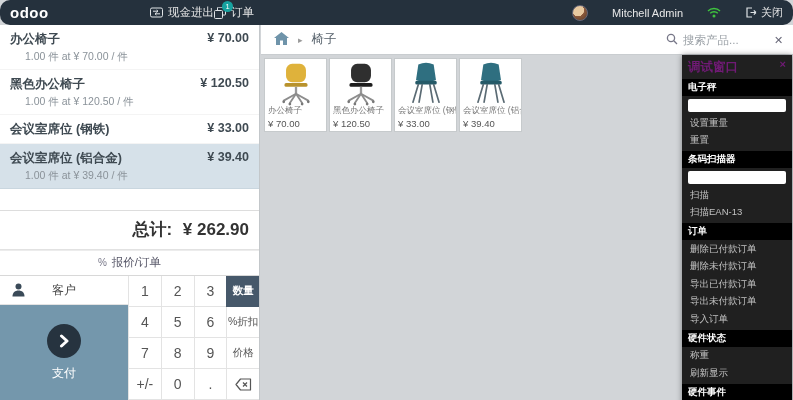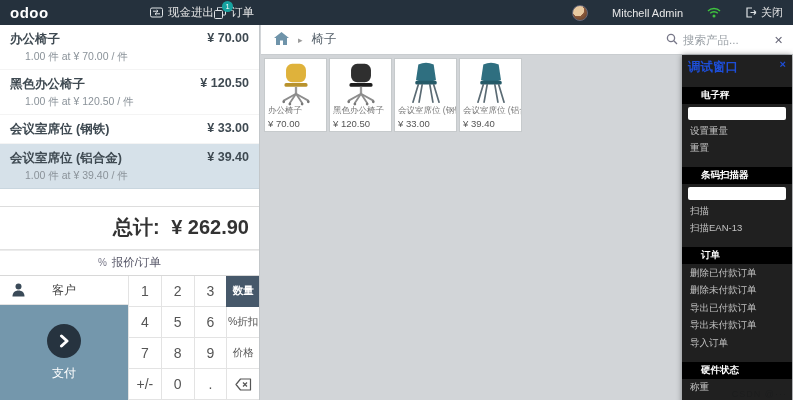--- a/index.html
+++ b/index.html
@@ -1,39 +1,39 @@
 <!DOCTYPE html>
 <html style="--teal: #17a2a0; --pay: #7497ac; --npactive: #46586a;"><head>
 <meta charset="utf-8">
 <style>
   * { box-sizing: border-box; margin: 0; padding: 0; }
   html,body { width: 793px; height: 400px; overflow: hidden; }
   body { font-family: "Liberation Sans", "DejaVu Sans", sans-serif; background: #d2d5d8; position: relative; font-size: 12px; color:#444; }
 
   
-  .topbar { position: absolute; top:0; left:0; right:0; height:25px; background:#25313d; display:flex; align-items:center; color:#e8e8e8; z-index:6; }
+  .topbar { position: absolute; top:0; left:0; right:0; height:25px; background:#25313d; display:flex; align-items:center; color:#e8e8e8; z-index:6;border-radius:10px; }
   .logo { margin-left:10px; font-weight:800; font-size:15px; color:#fff; letter-spacing:.5px; }
   .tb-center { position:absolute; left:150px; display:flex; gap:0; align-items:center; height:100%; }
   .tb-btn { display:flex; align-items:center; gap:5px; font-size:11.5px; cursor:pointer; height:100%; }
   .tb-ico { display:inline-flex; }
   .orders-wrap { position:relative; display:inline-flex; }
   .badge { position:absolute; top:-6px; right:-7px; background:var(--teal,#17a2a0); color:#fff; font-size:7.5px; min-width:11px; height:11px; border-radius:6px; display:flex; align-items:center; justify-content:center; padding:0 2px; }
   .tb-right { margin-left:auto; display:flex; align-items:center; gap:24px; padding-right:10px; font-size:11px; }
   .avatar { width:16px; height:16px; border-radius:50%; background: radial-gradient(circle at 35% 30%, #e8c9a0 45%, #8c5a3c 46%, #5a3b28); border:1px solid #667; }
   .signout { display:flex; align-items:center; gap:4px; cursor:pointer; }
 
   
   .left-panel { position:absolute; top:25px; left:0; width:260px; bottom:0; background:#fff; display:flex; flex-direction:column; border-right:1px solid #c3c7ca; z-index:2; }
   .orderlines { flex:1; overflow:hidden; }
   .orderline { padding:6px 10px 5px 10px; border-bottom:1px solid #f4f4f4; cursor:pointer; }
   .orderline.selected { background:#d6e1e9; border-color:#c9d6df; }
   .ol-top { display:flex; justify-content:space-between; font-size:12.5px; color:#3f4a52; font-weight:600; }
   .ol-top .ol-price { font-weight:600; }
   .ol-detail { margin-top:2px; padding-left:15px; font-size:10.5px; color:#8a9299; }
-  .total-row { border-top:1px solid #ddd; padding:7px 10px 8px; text-align:right; font-size:20px; font-weight:bold; color:#333; }
+  .total-row { border-top:1px solid #ddd; padding:7px 10px 8px; text-align:right; font-size:17px; font-weight:bold; color:#333; }
   .total-row .tval { margin-left:6px; }
 
   .ctrl-pane { border-top:1px solid #e2e2e2; }
   .ctrl-row3 { display:flex; }
   .ctrl-btn { flex:1; display:flex; align-items:center; justify-content:center; gap:5px; font-size:11.5px; color:#556; padding:5px 0; border-right:1px solid #e2e2e2; cursor:pointer; background:#fff; }
   .ctrl-btn:last-child { border-right:none; }
   .ctrl-row1 { border-top:1px solid #ececec; text-align:center; padding:4px 0 5px; font-size:11.5px; color:#556; cursor:pointer; display:flex; align-items:center; justify-content:center; gap:5px; }
   .mini-ico { font-size:10px; color:#778; display:inline-flex; }
   .info-circ { width:11px; height:11px; border:1px solid #778; border-radius:50%; font-size:8px; display:inline-flex; align-items:center; justify-content:center; font-style:italic; font-family:"Liberation Serif", serif; color:#778; }
 
@@ -60,23 +60,23 @@
   .search-clear { color:#667; font-size:11px; cursor:pointer; }
 
   .products { padding:3px; display:flex; gap:2px; }
   .pcard { width:63px; height:74px; background:#fff; border:1px solid #c6cacc; display:flex; flex-direction:column; cursor:pointer; overflow:hidden; }
   .pimg { height:47px; display:flex; align-items:center; justify-content:center; }
   .pname { font-size:8.5px; color:#777; padding:0 3px; line-height:1.15; height:10px; white-space:nowrap; overflow:hidden; }
   .pprice { font-size:9.5px; color:#555; padding:2px 3px 0; }
 
   
   .debug { position:absolute; right:1px; top:55px; width:110px; background:rgba(12,12,12,.9); z-index:8; padding-bottom:5px; box-shadow:0 0 6px rgba(0,0,0,.4); }
-  .dbg-title { display:flex; justify-content:space-between; align-items:flex-start; color:#1d4ed8; font-weight:bold; font-size:12.5px; padding:4px 6px 1px; }
+  .dbg-title { display:flex; justify-content:space-between; align-items:flex-start; color:#701a75; font-weight:bold; font-size:12.5px; padding:4px 6px 1px; }
   .dbg-close { font-size:11px; cursor:pointer; line-height:1; }
-  .dbg-cat { background:#000; color:#fff; font-weight:bold; font-size:9.5px; padding:2px 19px; margin-top:10px; }
+  .dbg-cat { background:#000; color:#fff; font-weight:bold; font-size:9.5px; padding:2px 6px; margin-top:2px; }
   .dbg-item { font-size:9.5px; color:#c2c2c2; padding:2.5px 8px 2px; cursor:pointer; }
   .dbg-input { display:block; width:98px; margin:3px auto 2px; height:13px; border:none; border-radius:2px; background:#fff; }
 
   .watermark { position:absolute; right:6px; bottom:1px; font-size:9px; color:#a9adb1; letter-spacing:1px; z-index:3; }
 </style>
 </head>
 <body>
 
 <div class="topbar">
   <div class="logo">odoo</div>

